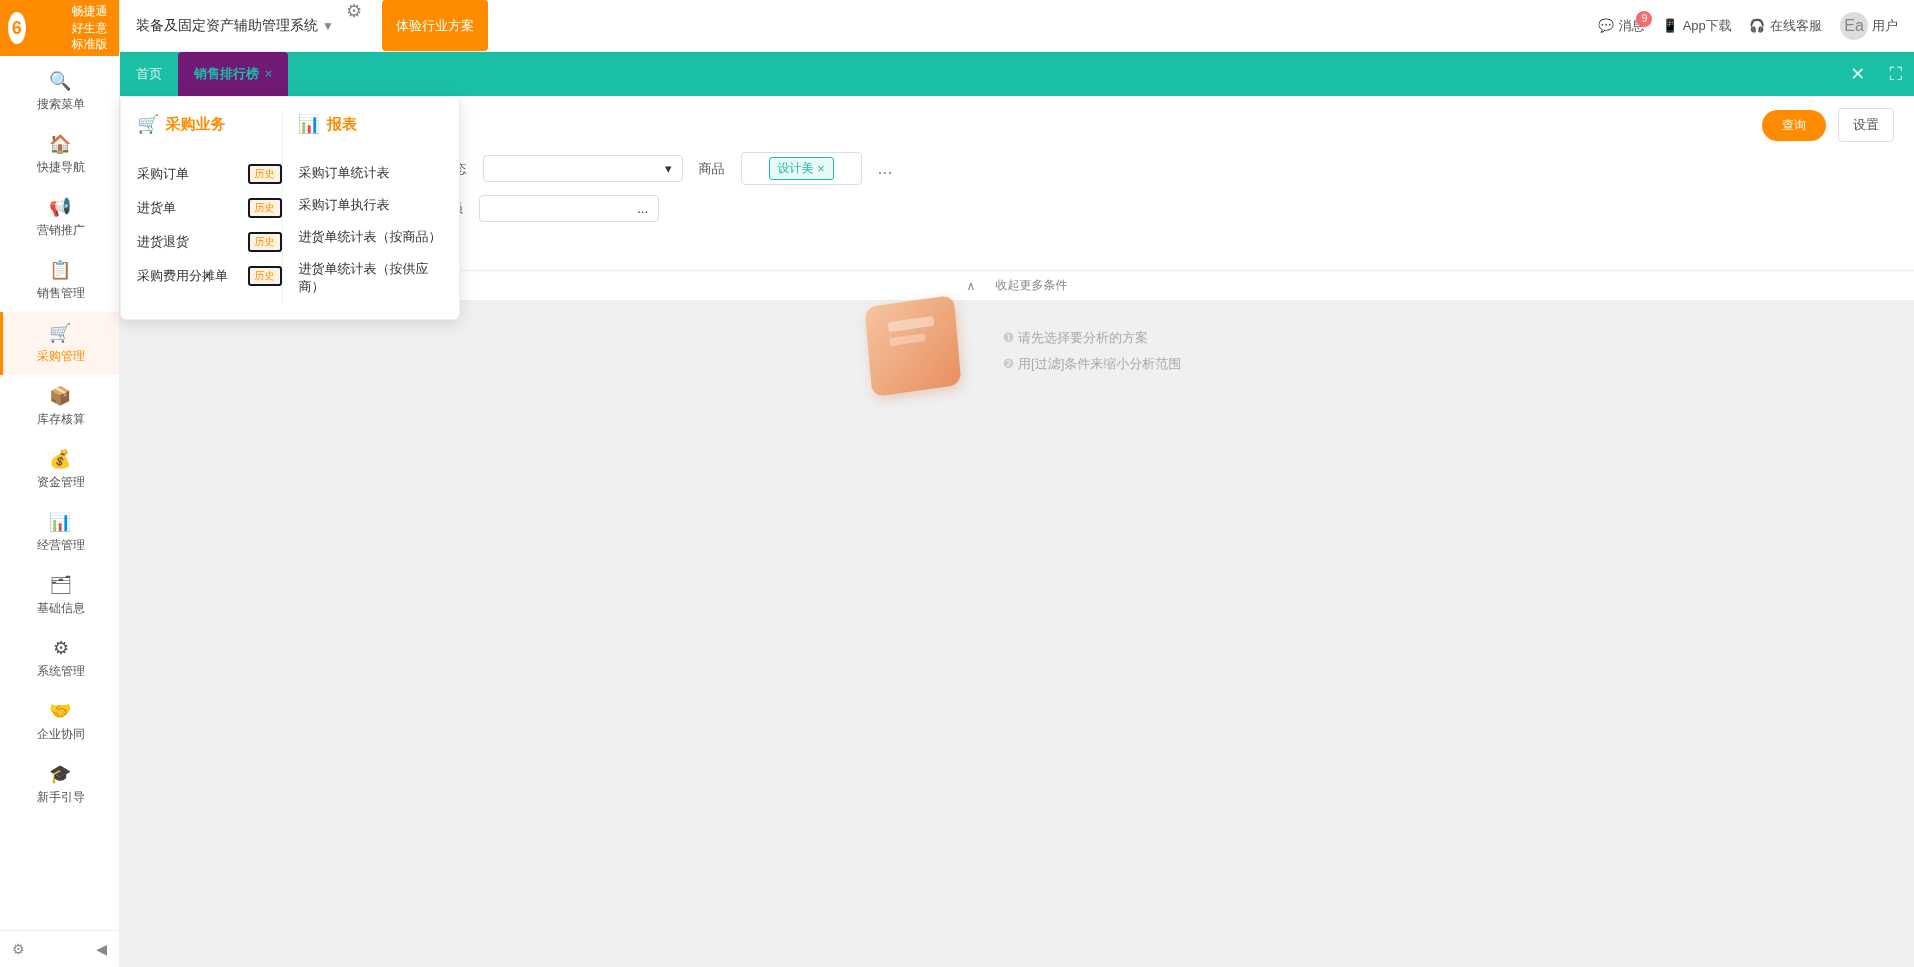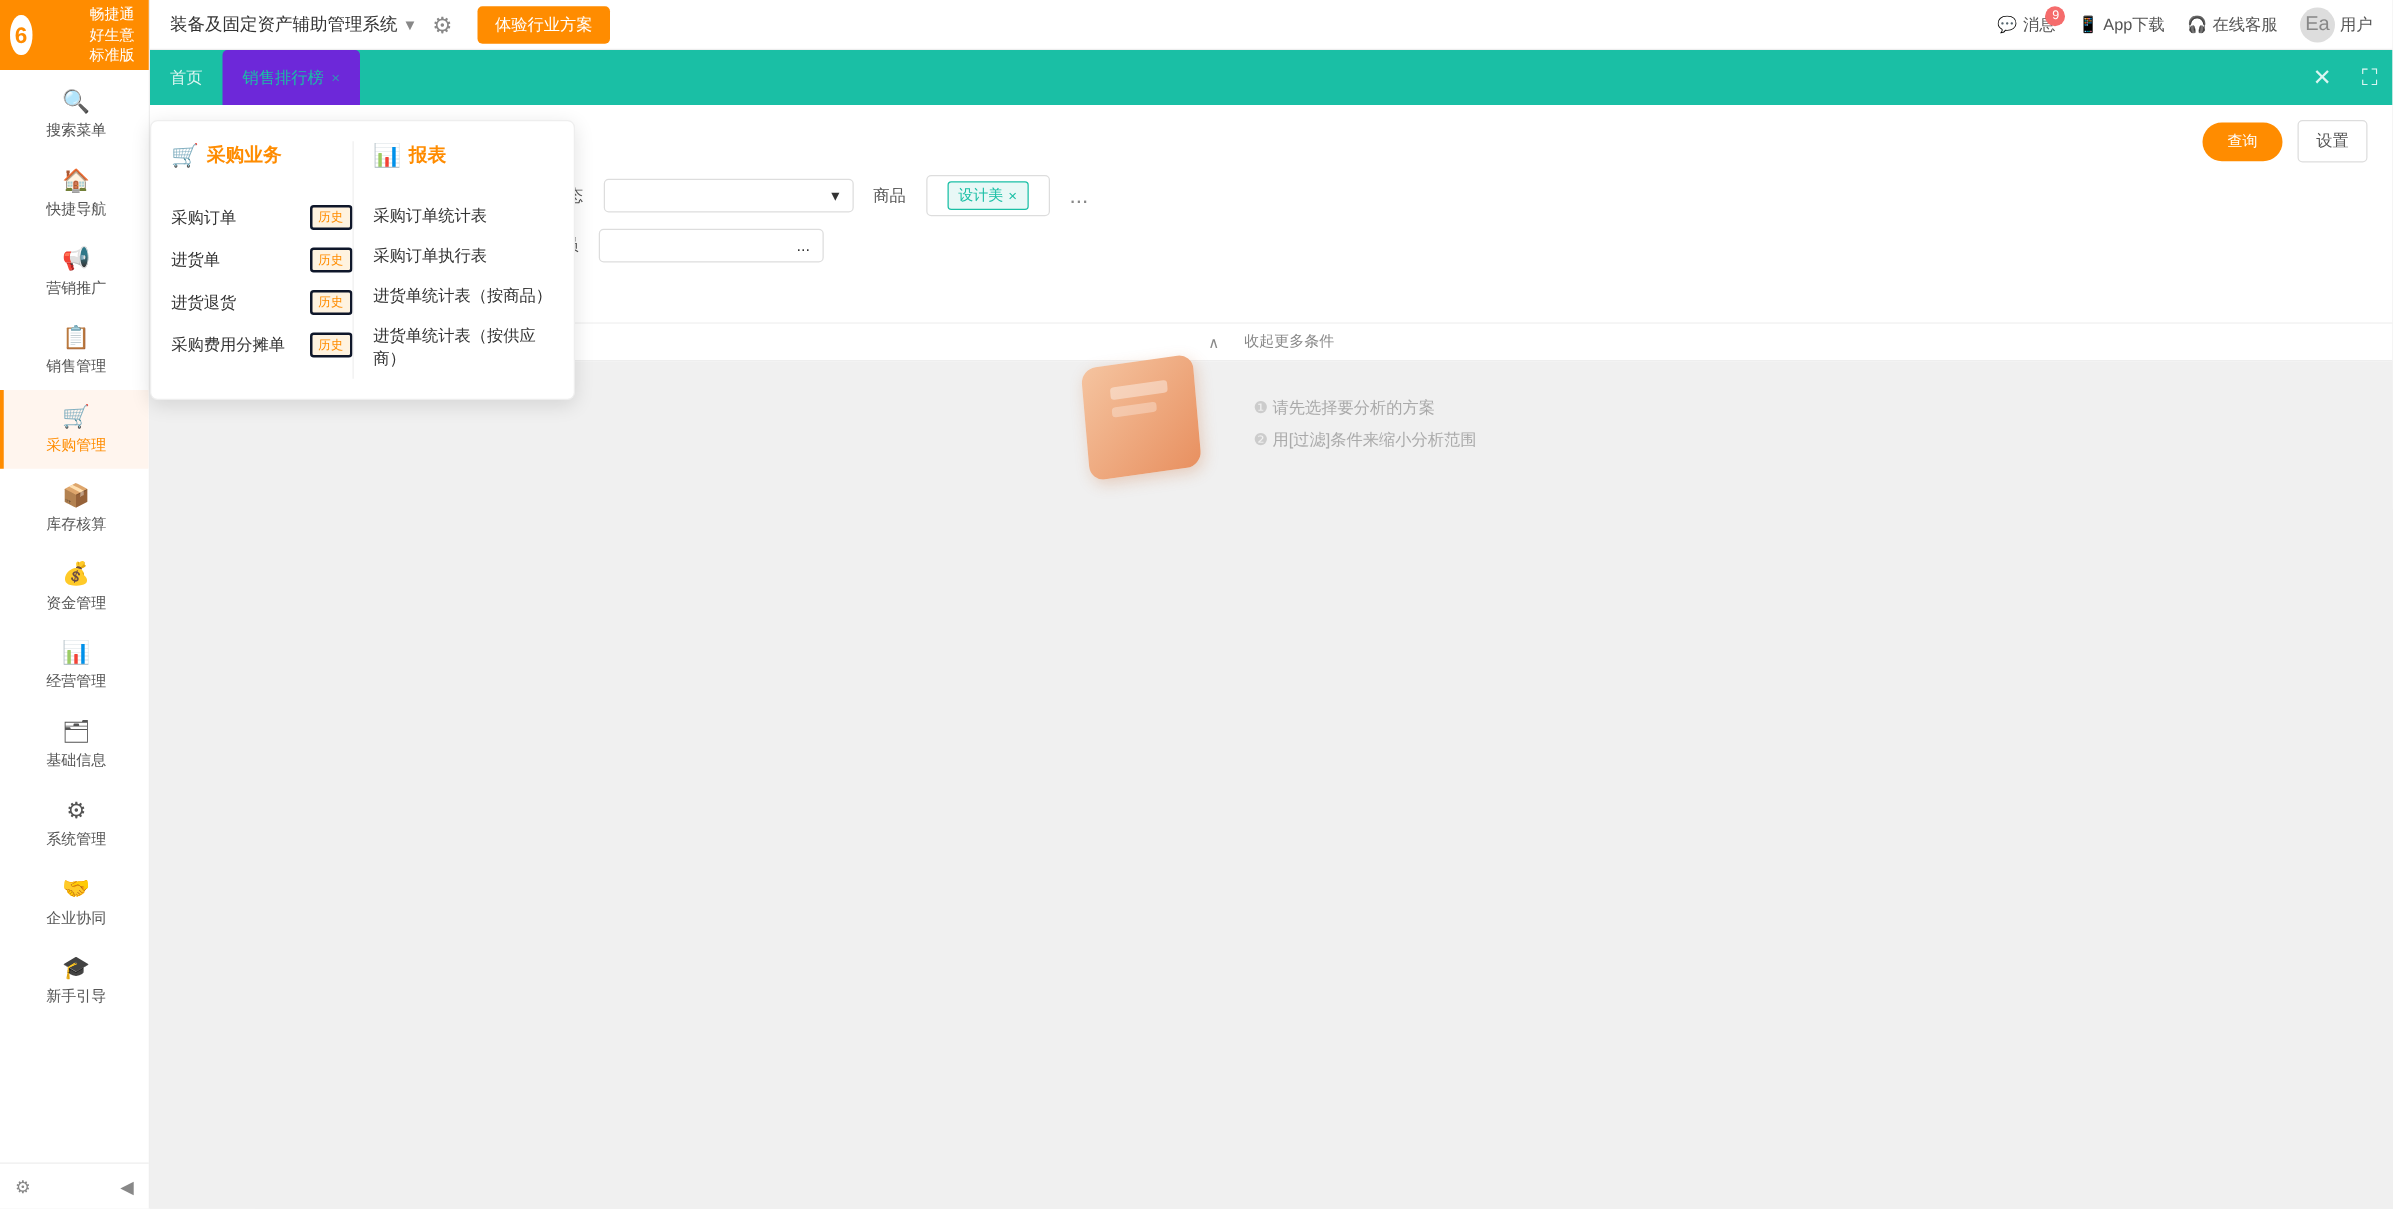--- a/index.html
+++ b/index.html
@@ -50,25 +50,24 @@
     
     .main {
       flex: 1;
       display: flex;
       flex-direction: column;
       height: 100%;
     }
 
     
     .topbar {
-      height: 40px;
+      height: 52px;
       background: #fff;
       border-bottom: 1px solid #eee;
       display: flex;
-      align-items: center;
       padding: 0 16px;
       gap: 12px;
     }
     .topbar-dropdown { display: flex; align-items: center; gap: 4px; cursor: pointer; }
     .topbar-dropdown .arrow { color: #888; font-size: 12px; }
     .topbar-gear { color: #888; cursor: pointer; font-size: 18px; margin-right: 8px; }
     .topbar-industry-btn {
       background: #ff8c00; color: #fff; border: none; border-radius: 4px;
       padding: 6px 14px; font-size: 13px; cursor: pointer;
     }
@@ -89,23 +88,24 @@
       padding: 0 16px;
       height: 100%;
       display: flex;
       align-items: center;
       font-size: 13px;
       cursor: pointer;
       color: rgba(255,255,255,0.85);
       position: relative;
     }
     .tab-item.active {
-      background: #6d28d9;
+      background: #701a75;
       color: #1abfa5;
       border-radius: 4px 4px 0 0;
+      font-weight: bold;
     }
     .tab-close { margin-left: 6px; font-size: 12px; opacity: 0.7; }
     .tab-spacer { flex: 1; }
     .tab-action-btn { color: rgba(255,255,255,0.85); font-size: 18px; padding: 0 12px; cursor: pointer; }
 
     
     .content {
       flex: 1;
       display: flex;
       flex-direction: column;
@@ -329,21 +329,21 @@
           <span>2024-11-17 ~ 2024-12-31</span>
           <span style="color:#1abfa5;">更多</span>
           <span style="color:#1abfa5;">自定义</span>
         </div>
         <span style="font-size:13px;color:#555;">单据状态</span>
         <div class="filter-select" style="min-width:200px;">
           <span></span>
           <span>▾</span>
         </div>
         <span style="font-size:13px;color:#555;">商品</span>
-        <div style="display:flex;align-items:center;gap:6px;border:1px solid #ddd;border-radius:4px;padding:4px 16px;">
+        <div style="display:flex;align-items:center;gap:6px;border:1px solid #ddd;border-radius:4px;padding:4px 27px;">
           <div class="filter-tag">
             <span>设计美</span>
             <span class="remove">×</span>
           </div>
         </div>
         <span class="filter-dots">...</span>
       </div>
 
       <div class="filter-row">
         <span style="font-size:13px;color:#555;">排名项目</span>

